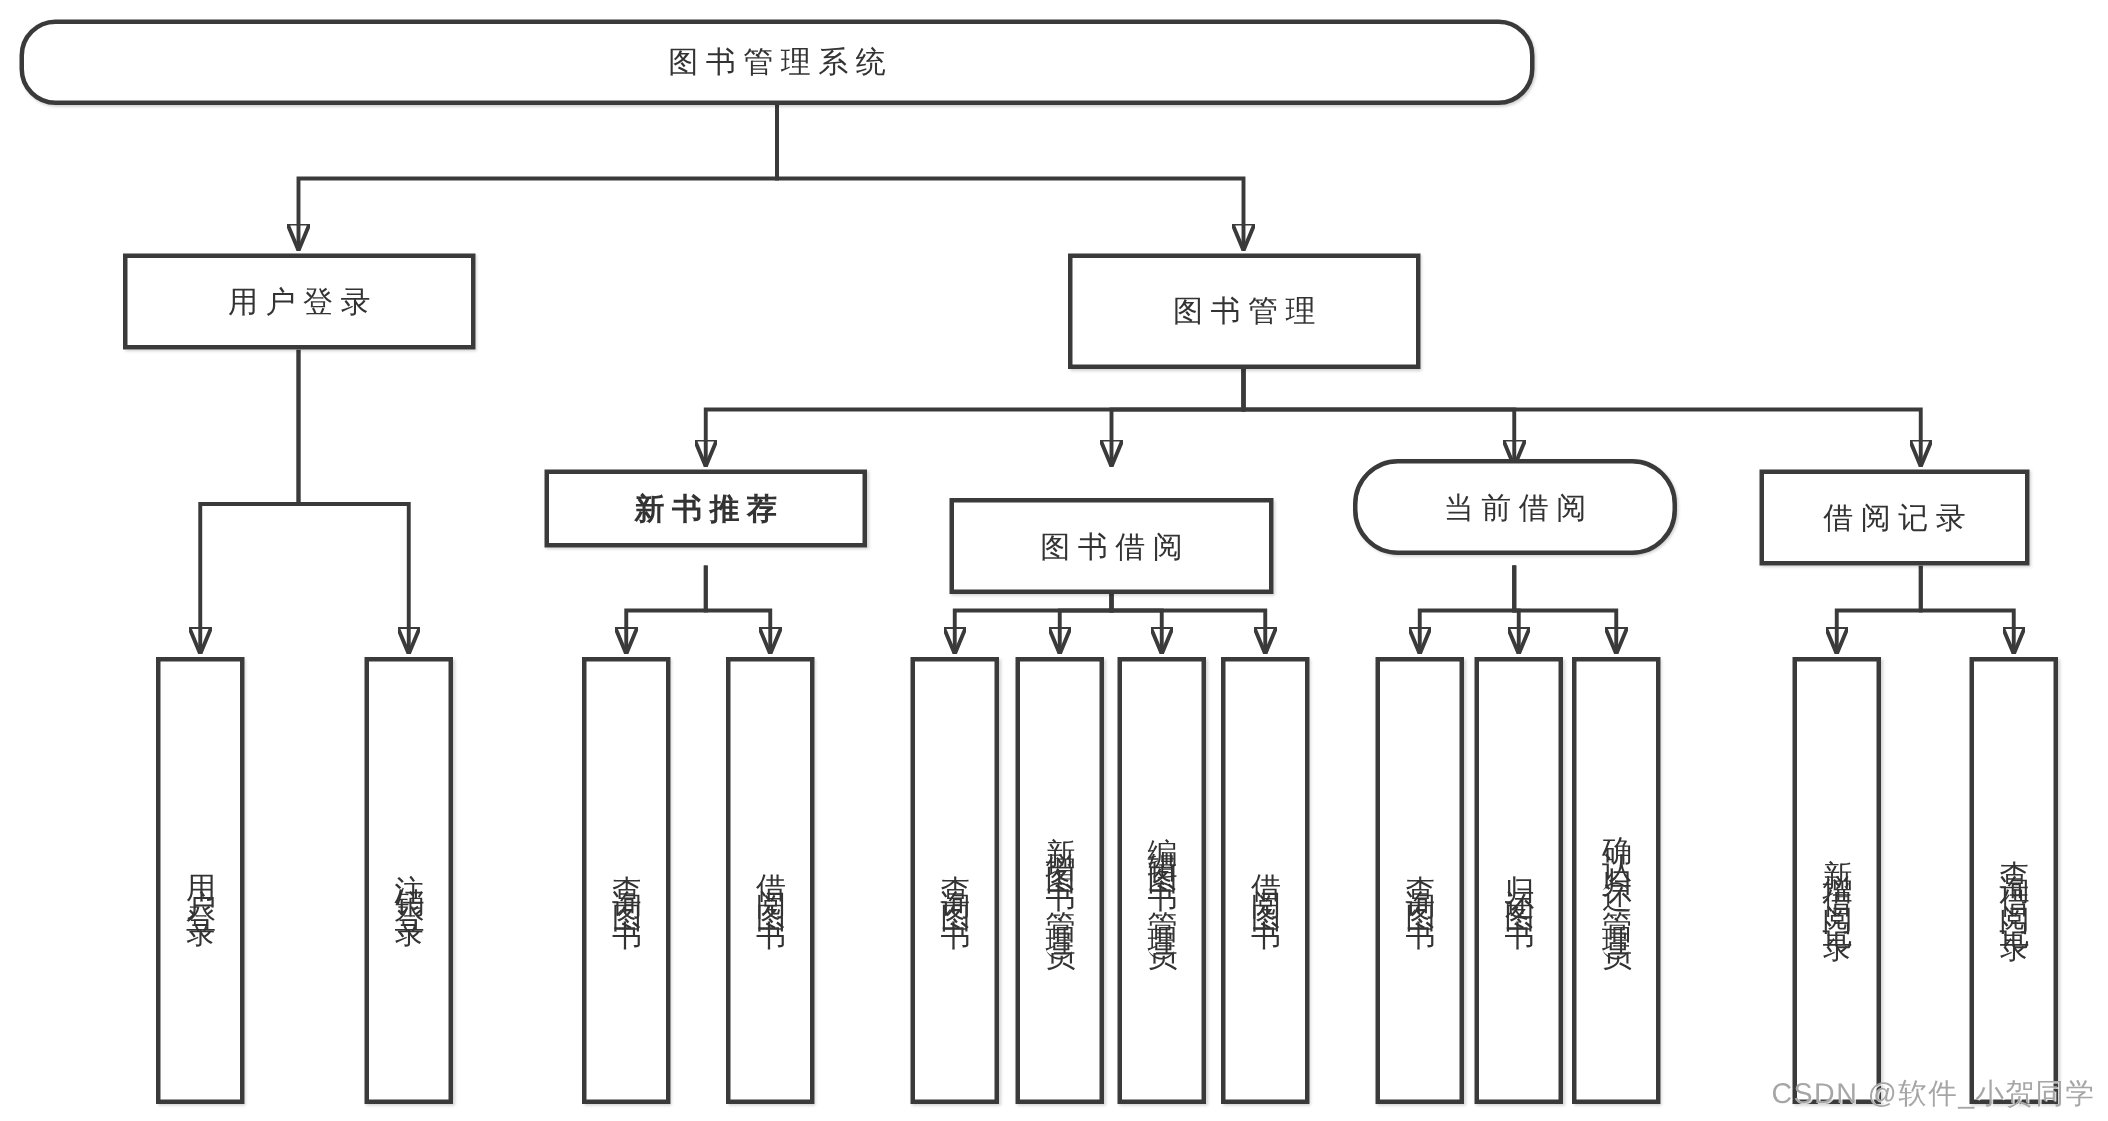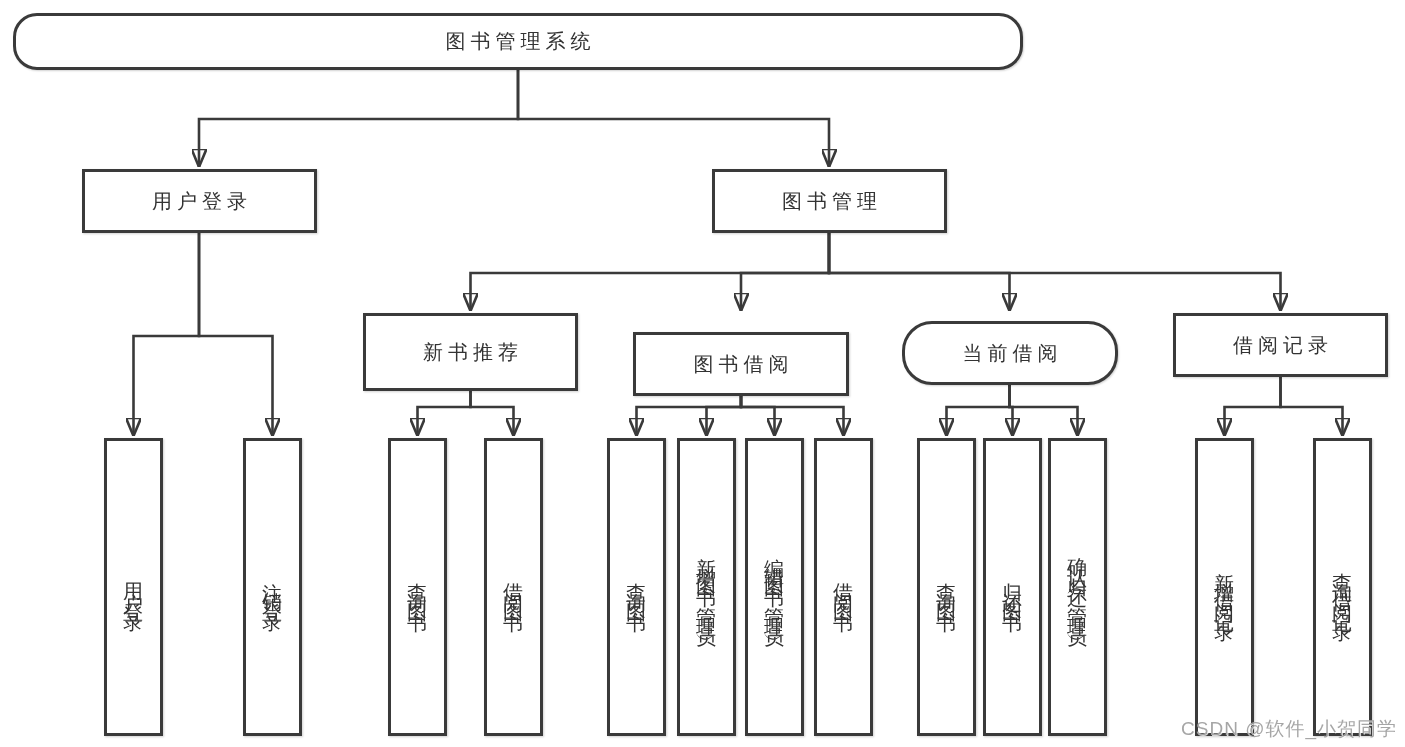--- a/index.html
+++ b/index.html
@@ -51,26 +51,26 @@
     writing-mode: vertical-rl;
     text-orientation: mixed;
     letter-spacing: 10px;
     white-space: nowrap;
     line-height: 1;
   }
   
   .n-root   { left: 13px;  top: 13px;  width: 1010px; height: 57px; border-radius: 24px; }
   
   .n-login  { left: 82px;  top: 169px; width: 235px;  height: 64px; }
-  .n-mgmt   { left: 712px; top: 169px; width: 235px;  height: 64px; }
+  .n-mgmt   { left: 712px; top: 169px; width: 235px;  height: 77px; }
   
-  .n-rec    { left: 363px;  top: 313px; width: 215px; height: 78px; }
+  .n-rec    { left: 363px;  top: 313px; width: 215px; height: 52px; font-weight: bold; }
   .n-borrow { left: 633px;  top: 313px; width: 216px; height: 64px; margin-top: 19px; }
-  .n-cur    { left: 902px;  top: 321px; width: 216px; height: 64px; border-radius: 30px; }
-  .n-hist   { left: 1173px; top: 313px; width: 215px; height: 64px; }
+  .n-cur    { left: 902px;  top: 306px; width: 216px; height: 64px; border-radius: 30px; }
+  .n-hist   { left: 1173px; top: 313px; width: 180px; height: 64px; }
   
   .tall { top: 438px; width: 59px; height: 298px; }
   .t1  { left: 104px; }
   .t2  { left: 243px; }
   .t3  { left: 388px; }
   .t4  { left: 484px; }
   .t5  { left: 607px; }
   .t6  { left: 677px; }
   .t7  { left: 745px; }
   .t8  { left: 814px; }

